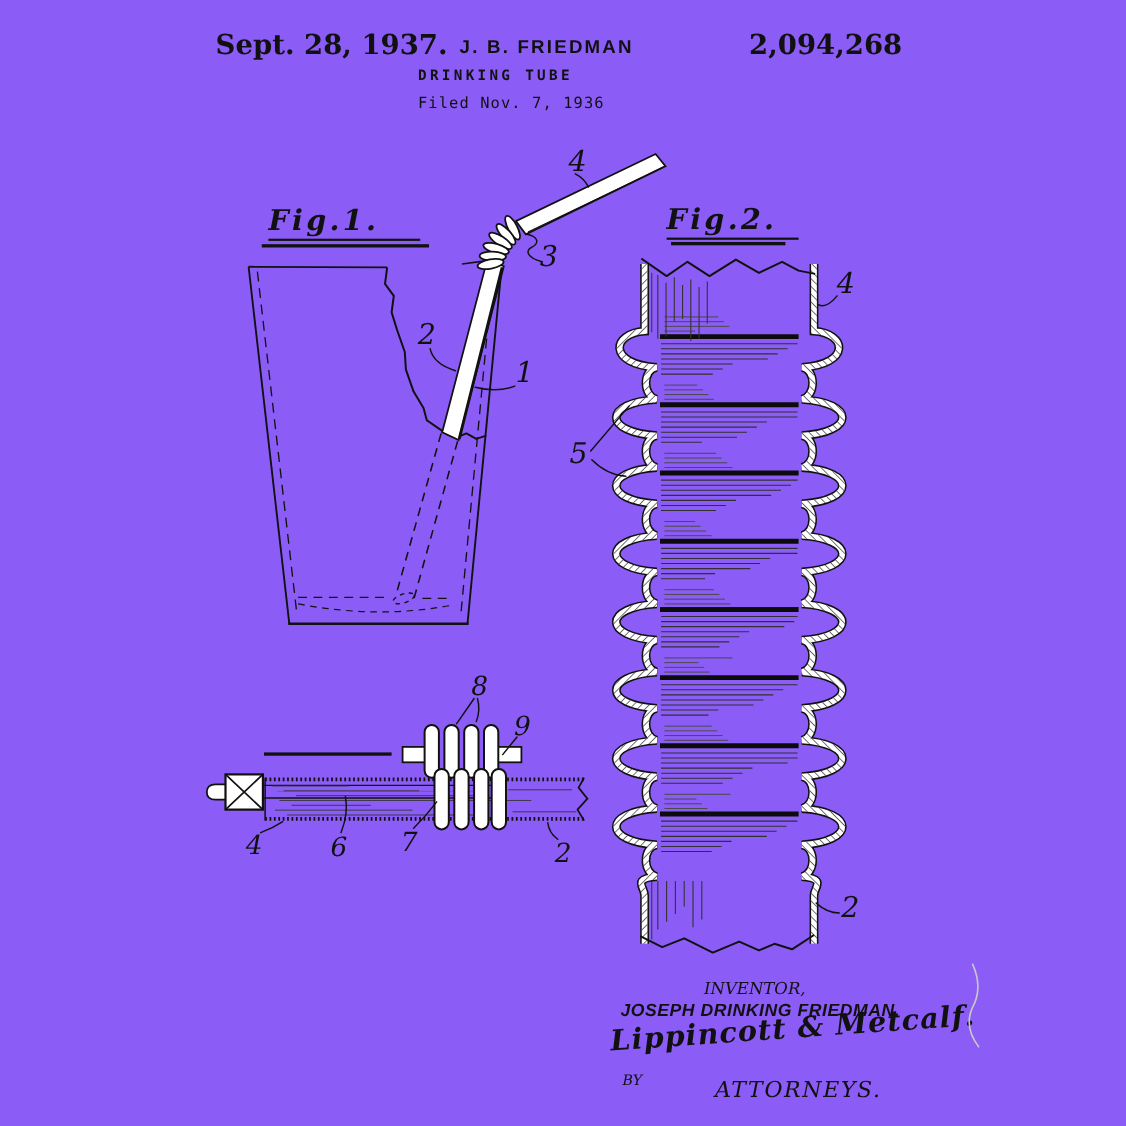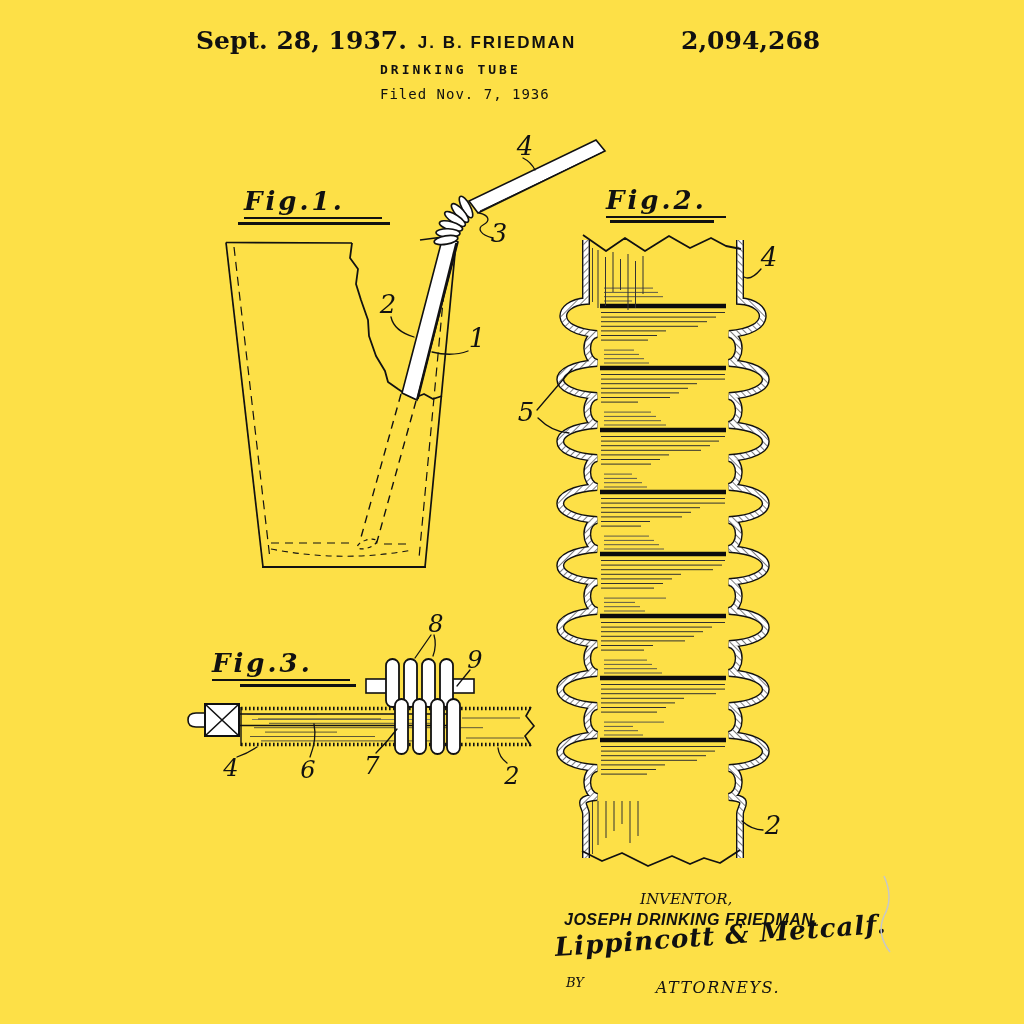--- a/index.html
+++ b/index.html
@@ -1,16 +1,16 @@
 <!DOCTYPE html>
 <html><head>
 <meta charset="utf-8">
 <style>
   html,body{margin:0;padding:0;background:#ffffff;}
-  .page{position:relative;width:1024px;height:1024px;background:#fde047;overflow:hidden;
+  .page{position:relative;width:1024px;height:1024px;background:#8b5cf6;overflow:hidden;
         font-family:"DejaVu Serif",serif;color:#111;}
   .hdr-serif{position:absolute;font:bold 25px "DejaVu Serif",serif;color:#111;white-space:nowrap;}
   .hdr-sans{position:absolute;font:bold 17px "Liberation Sans",sans-serif;letter-spacing:2px;color:#111;white-space:nowrap;}
   .hdr-mono-b{position:absolute;font:bold 13px "DejaVu Sans Mono",monospace;letter-spacing:3px;color:#111;white-space:nowrap;}
   .hdr-mono{position:absolute;font:14px "DejaVu Sans Mono",monospace;letter-spacing:1px;color:#111;white-space:nowrap;}
   .figlabel{position:absolute;font:bold italic 26px "DejaVu Serif",serif;letter-spacing:3px;
             color:#111;border-bottom:2.5px solid #111;line-height:1;padding-bottom:3px;text-align:left;}
   .ul2{position:absolute;height:2.5px;background:#111;}
   .sig-caption{position:absolute;font:italic 15px "DejaVu Serif",serif;color:#111;white-space:nowrap;}
   .sig-name{position:absolute;font:bold italic 16px "Liberation Sans",sans-serif;letter-spacing:.5px;color:#111;white-space:nowrap;}
@@ -31,21 +31,20 @@
   <div class="hdr-serif" style="left:196px;top:26px">Sept. 28, 1937.</div>
   <div class="hdr-sans" style="left:372px;top:33px;width:250px;text-align:center">J. B. FRIEDMAN</div>
   <div class="hdr-serif" style="left:681px;top:26px">2,094,268</div>
   <div class="hdr-mono-b" style="left:380px;top:62px;width:250px;text-align:left">DRINKING TUBE</div>
   <div class="hdr-mono" style="left:380px;top:86px;width:250px;text-align:left">Filed Nov. 7, 1936</div>
 
   <div class="figlabel" style="left:244px;top:188px;width:138px">Fig.1.</div>
   <div class="ul2" style="left:238px;top:222px;width:152px"></div>
   <div class="figlabel" style="left:606px;top:187px;width:120px">Fig.2.</div>
   <div class="ul2" style="left:610px;top:220px;width:104px"></div>
-  <div class="figlabel" style="left:212px;top:650px;width:138px">Fig.3.</div>
   <div class="ul2" style="left:240px;top:684px;width:116px"></div>
 
   <svg style="left:180px;top:128px" width="440" height="452" viewBox="180 128 440 452">
     <g>
       <line class="ink" x1="226" y1="242.5" x2="352" y2="243" stroke-width="1.6"></line>
       <line class="ink" x1="420" y1="240" x2="443" y2="237" stroke-width="1.6"></line>
       <line class="ink" x1="226" y1="242.5" x2="263" y2="567" stroke-width="1.7"></line>
       <line class="ink" x1="456" y1="243" x2="425" y2="567" stroke-width="1.7"></line>
       <line class="ink" x1="262" y1="567" x2="426" y2="567" stroke-width="2.2"></line>
       <line class="ink" x1="234" y1="247" x2="270" y2="559" stroke-width="1.2" stroke-dasharray="9 6"></line>
@@ -277,19 +276,19 @@
       <path class="ld" d="M 376 753 Q 388 741 397 729"></path>
       <text class="ref3" x="512" y="784" text-anchor="middle">2</text>
       <path class="ld" d="M 507 763 Q 499 757 498 748"></path>
     </g>
   </svg>
 
   <div class="sig-caption" style="left:640px;top:890px;width:130px;text-align:left">INVENTOR,</div>
   <div class="sig-name" style="left:564px;top:911px">JOSEPH DRINKING FRIEDMAN.</div>
   <div class="sig-by" style="left:566px;top:934px">BY</div>
   <div class="sig-script" style="left:556px;top:932px">Lippincott &amp; Metcalf.</div>
-  <div class="sig-caption" style="left:650px;top:978px;width:130px;text-align:right;letter-spacing:1.5px;font-size:16px">ATTORNEYS.</div>
+  <div class="sig-caption" style="left:650px;top:978px;width:130px;text-align:right;letter-spacing:1.5px;font-size:20px">ATTORNEYS.</div>
 
   <svg style="left:870px;top:868px" width="40" height="90" viewBox="0 0 40 90">
     <path d="M 14 8 q 10 22 0 40 q -8 18 6 36" fill="none" stroke="#c8c8c8" stroke-width="1.5"></path>
   </svg>
 
 </div>
 
 </body></html>

